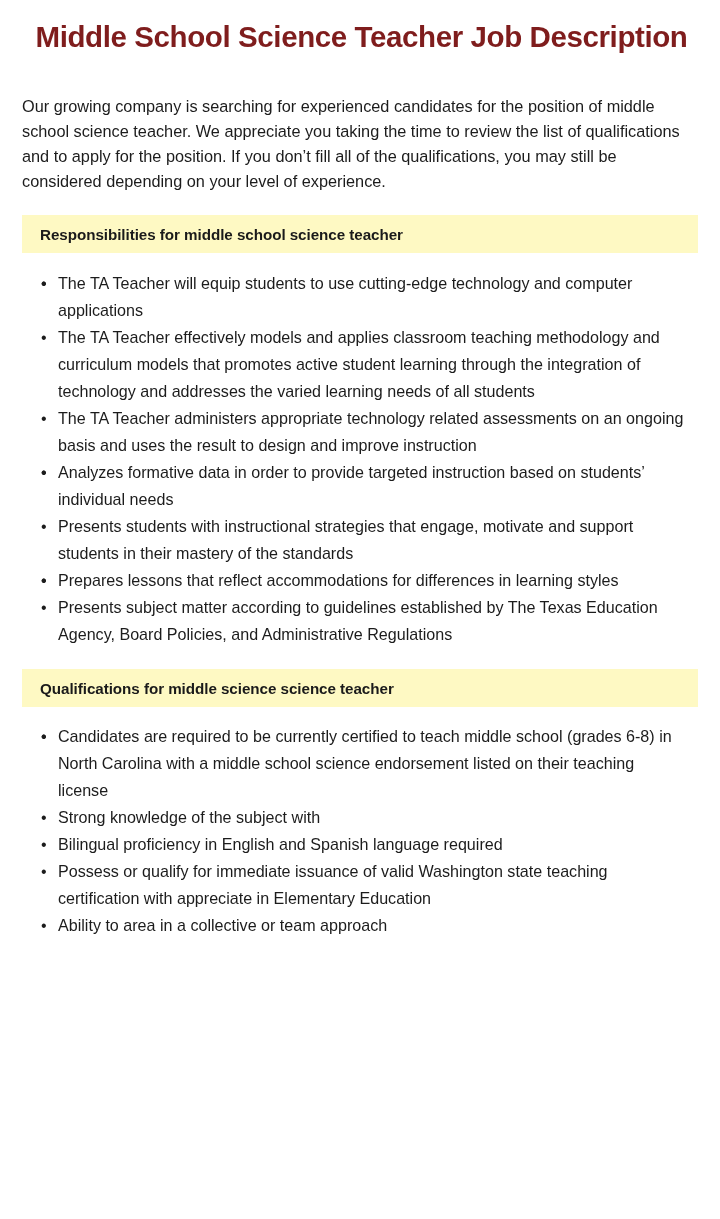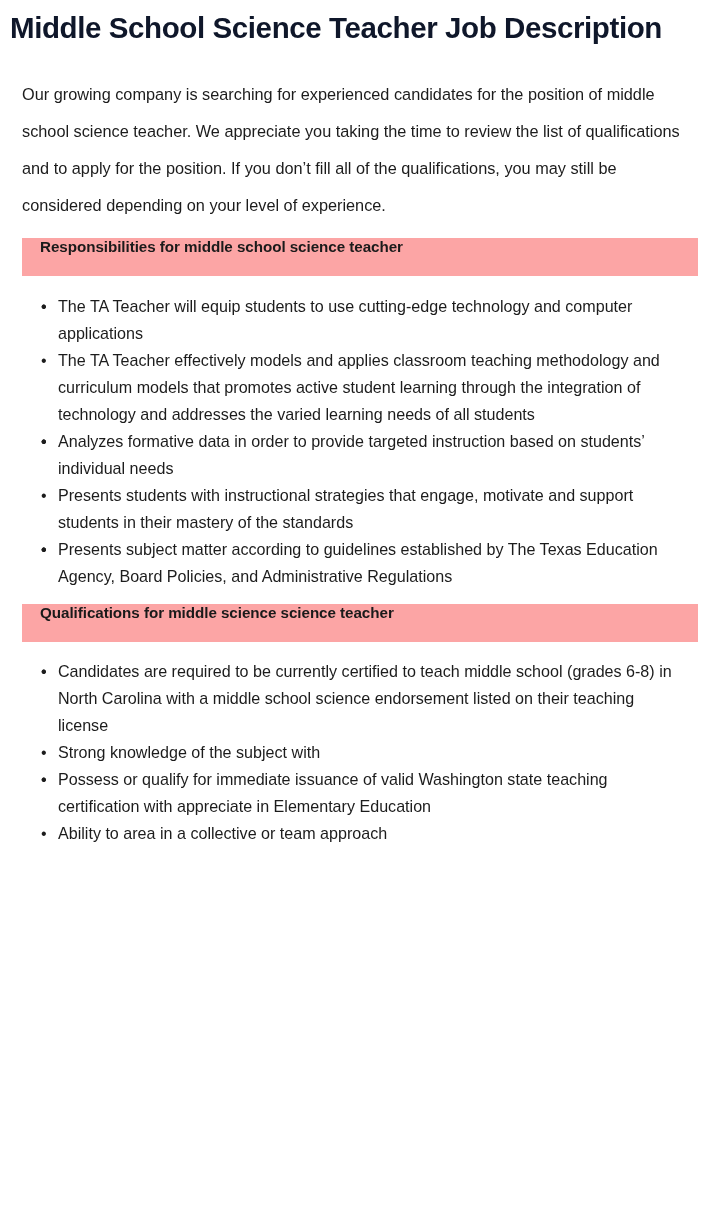--- a/index.html
+++ b/index.html
@@ -15,48 +15,49 @@
     color: #1a1a1a;
     -webkit-font-smoothing: antialiased;
   }
   .page {
     position: relative;
     width: 720px;
     height: 1219px;
     box-sizing: border-box;
   }
   .doc-title {
-    margin: 7px;
+    margin: 16px;
     padding: 0 0 0 3px;
     font-size: 29.5px;
     font-weight: bold;
     letter-spacing: -0.4px;
     line-height: 38px;
-    color: #0f172a;
+    color: #7f1d1d;
     white-space: nowrap;
     padding-top: 2px;
+    text-align: center;
   }
   .intro {
     margin: 0;
     padding: 22px 19px 0 22px;
     font-size: 16.3px;
-    line-height: 37px;
+    line-height: 25px;
     color: #1c1c1c;
     max-width: 663px;
   }
   .section {
     margin: 0;
     padding: 0;
   }
   .section-header {
-    margin: 14px 22px 0 22px;
-    background: #fca5a5;
+    margin: 21px 22px 0 22px;
+    background: #fef9c3;
     height: 38px;
     display: flex;
-    align-items: flex-start;
+    align-items: center;
     padding-left: 18px;
     box-sizing: border-box;
   }
   .section-header-text {
     font-size: 15.2px;
     font-weight: bold;
     color: #1a1a1a;
     letter-spacing: -0.05px;
   }
   ul.bullet-list {
@@ -98,37 +99,37 @@
   <p class="intro">Our growing company is searching for experienced candidates for the position of middle school science teacher. We appreciate you taking the time to review the list of qualifications and to apply for the position. If you don’t fill all of the qualifications, you may still be considered depending on your level of experience.</p>
 
   <section class="section section-responsibilities">
     <div class="section-header">
       <span class="section-header-text">Responsibilities for middle school science teacher</span>
     </div>
     <ul class="bullet-list">
       <li><span class="bullet-dot">•</span></li>
       <li><span class="bullet-dot">•</span><span>The TA Teacher will equip students to use cutting-edge technology and computer applications</span></li>
       <li><span class="bullet-dot">•</span><span>The TA Teacher effectively models and applies classroom teaching methodology and curriculum models that promotes active student learning through the integration of technology and addresses the varied learning needs of all students</span></li>
-      <li><span class="bullet-dot">•</span></li>
+      <li><span class="bullet-dot">•</span><span>The TA Teacher administers appropriate technology related assessments on an ongoing basis and uses the result to design and improve instruction</span></li>
       <li><span class="bullet-dot">•</span></li>
       <li><span class="bullet-dot">•</span><span>Analyzes formative data in order to provide targeted instruction based on students’ individual needs</span></li>
       <li><span class="bullet-dot">•</span><span>Presents students with instructional strategies that engage, motivate and support students in their mastery of the standards</span></li>
       <li><span class="bullet-dot">•</span></li>
-      <li><span class="bullet-dot">•</span></li>
+      <li><span class="bullet-dot">•</span><span>Prepares lessons that reflect accommodations for differences in learning styles</span></li>
       <li><span class="bullet-dot">•</span><span>Presents subject matter according to guidelines established by The Texas Education Agency, Board Policies, and Administrative Regulations</span></li>
     </ul>
   </section>
 
   <section class="section section-qualifications">
     <div class="section-header">
       <span class="section-header-text">Qualifications for middle science science teacher</span>
     </div>
     <ul class="bullet-list">
       <li><span class="bullet-dot">•</span></li>
       <li><span class="bullet-dot">•</span><span>Candidates are required to be currently certified to teach middle school (grades 6-8) in North Carolina with a middle school science endorsement listed on their teaching license</span></li>
       <li><span class="bullet-dot">•</span><span>Strong knowledge of the subject with</span></li>
-      <li><span class="bullet-dot">•</span></li>
+      <li><span class="bullet-dot">•</span><span>Bilingual proficiency in English and Spanish language required</span></li>
       <li><span class="bullet-dot">•</span><span>Possess or qualify for immediate issuance of valid Washington state teaching certification with appreciate in Elementary Education</span></li>
       <li><span class="bullet-dot">•</span><span>Ability to area in a collective or team approach</span></li>
     </ul>
   </section>
 
 </div>
 
 </body></html>

